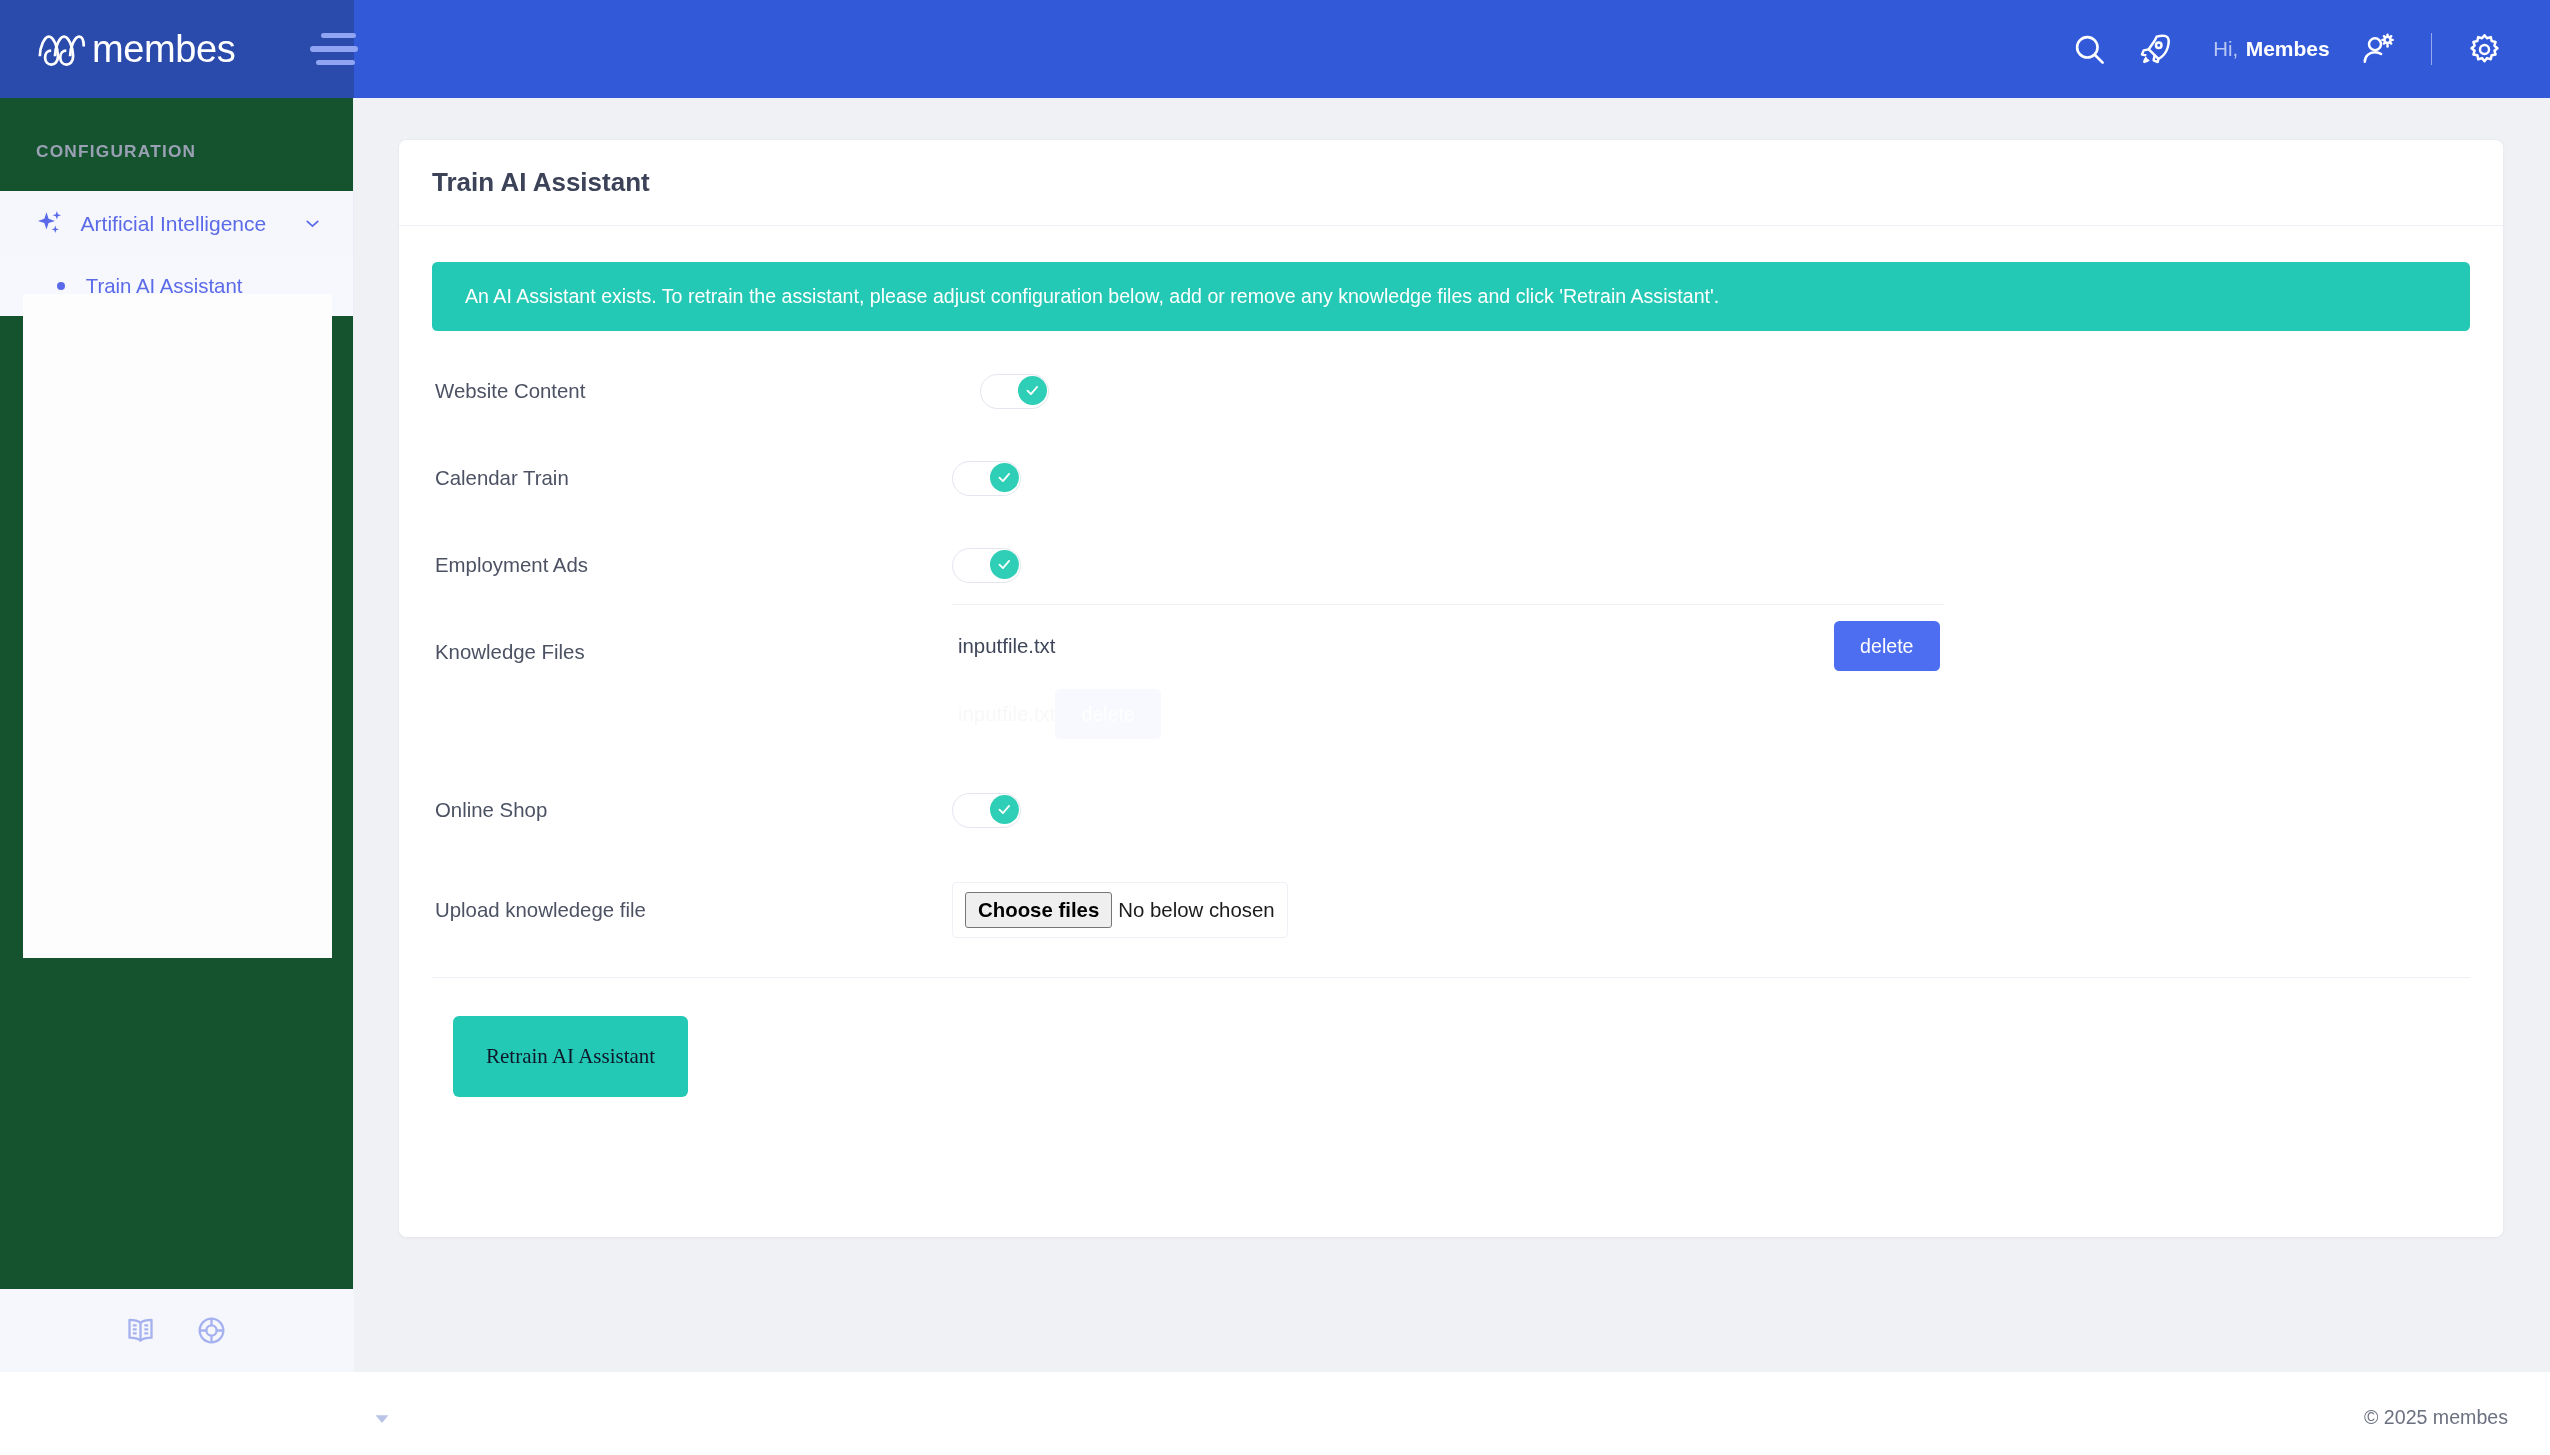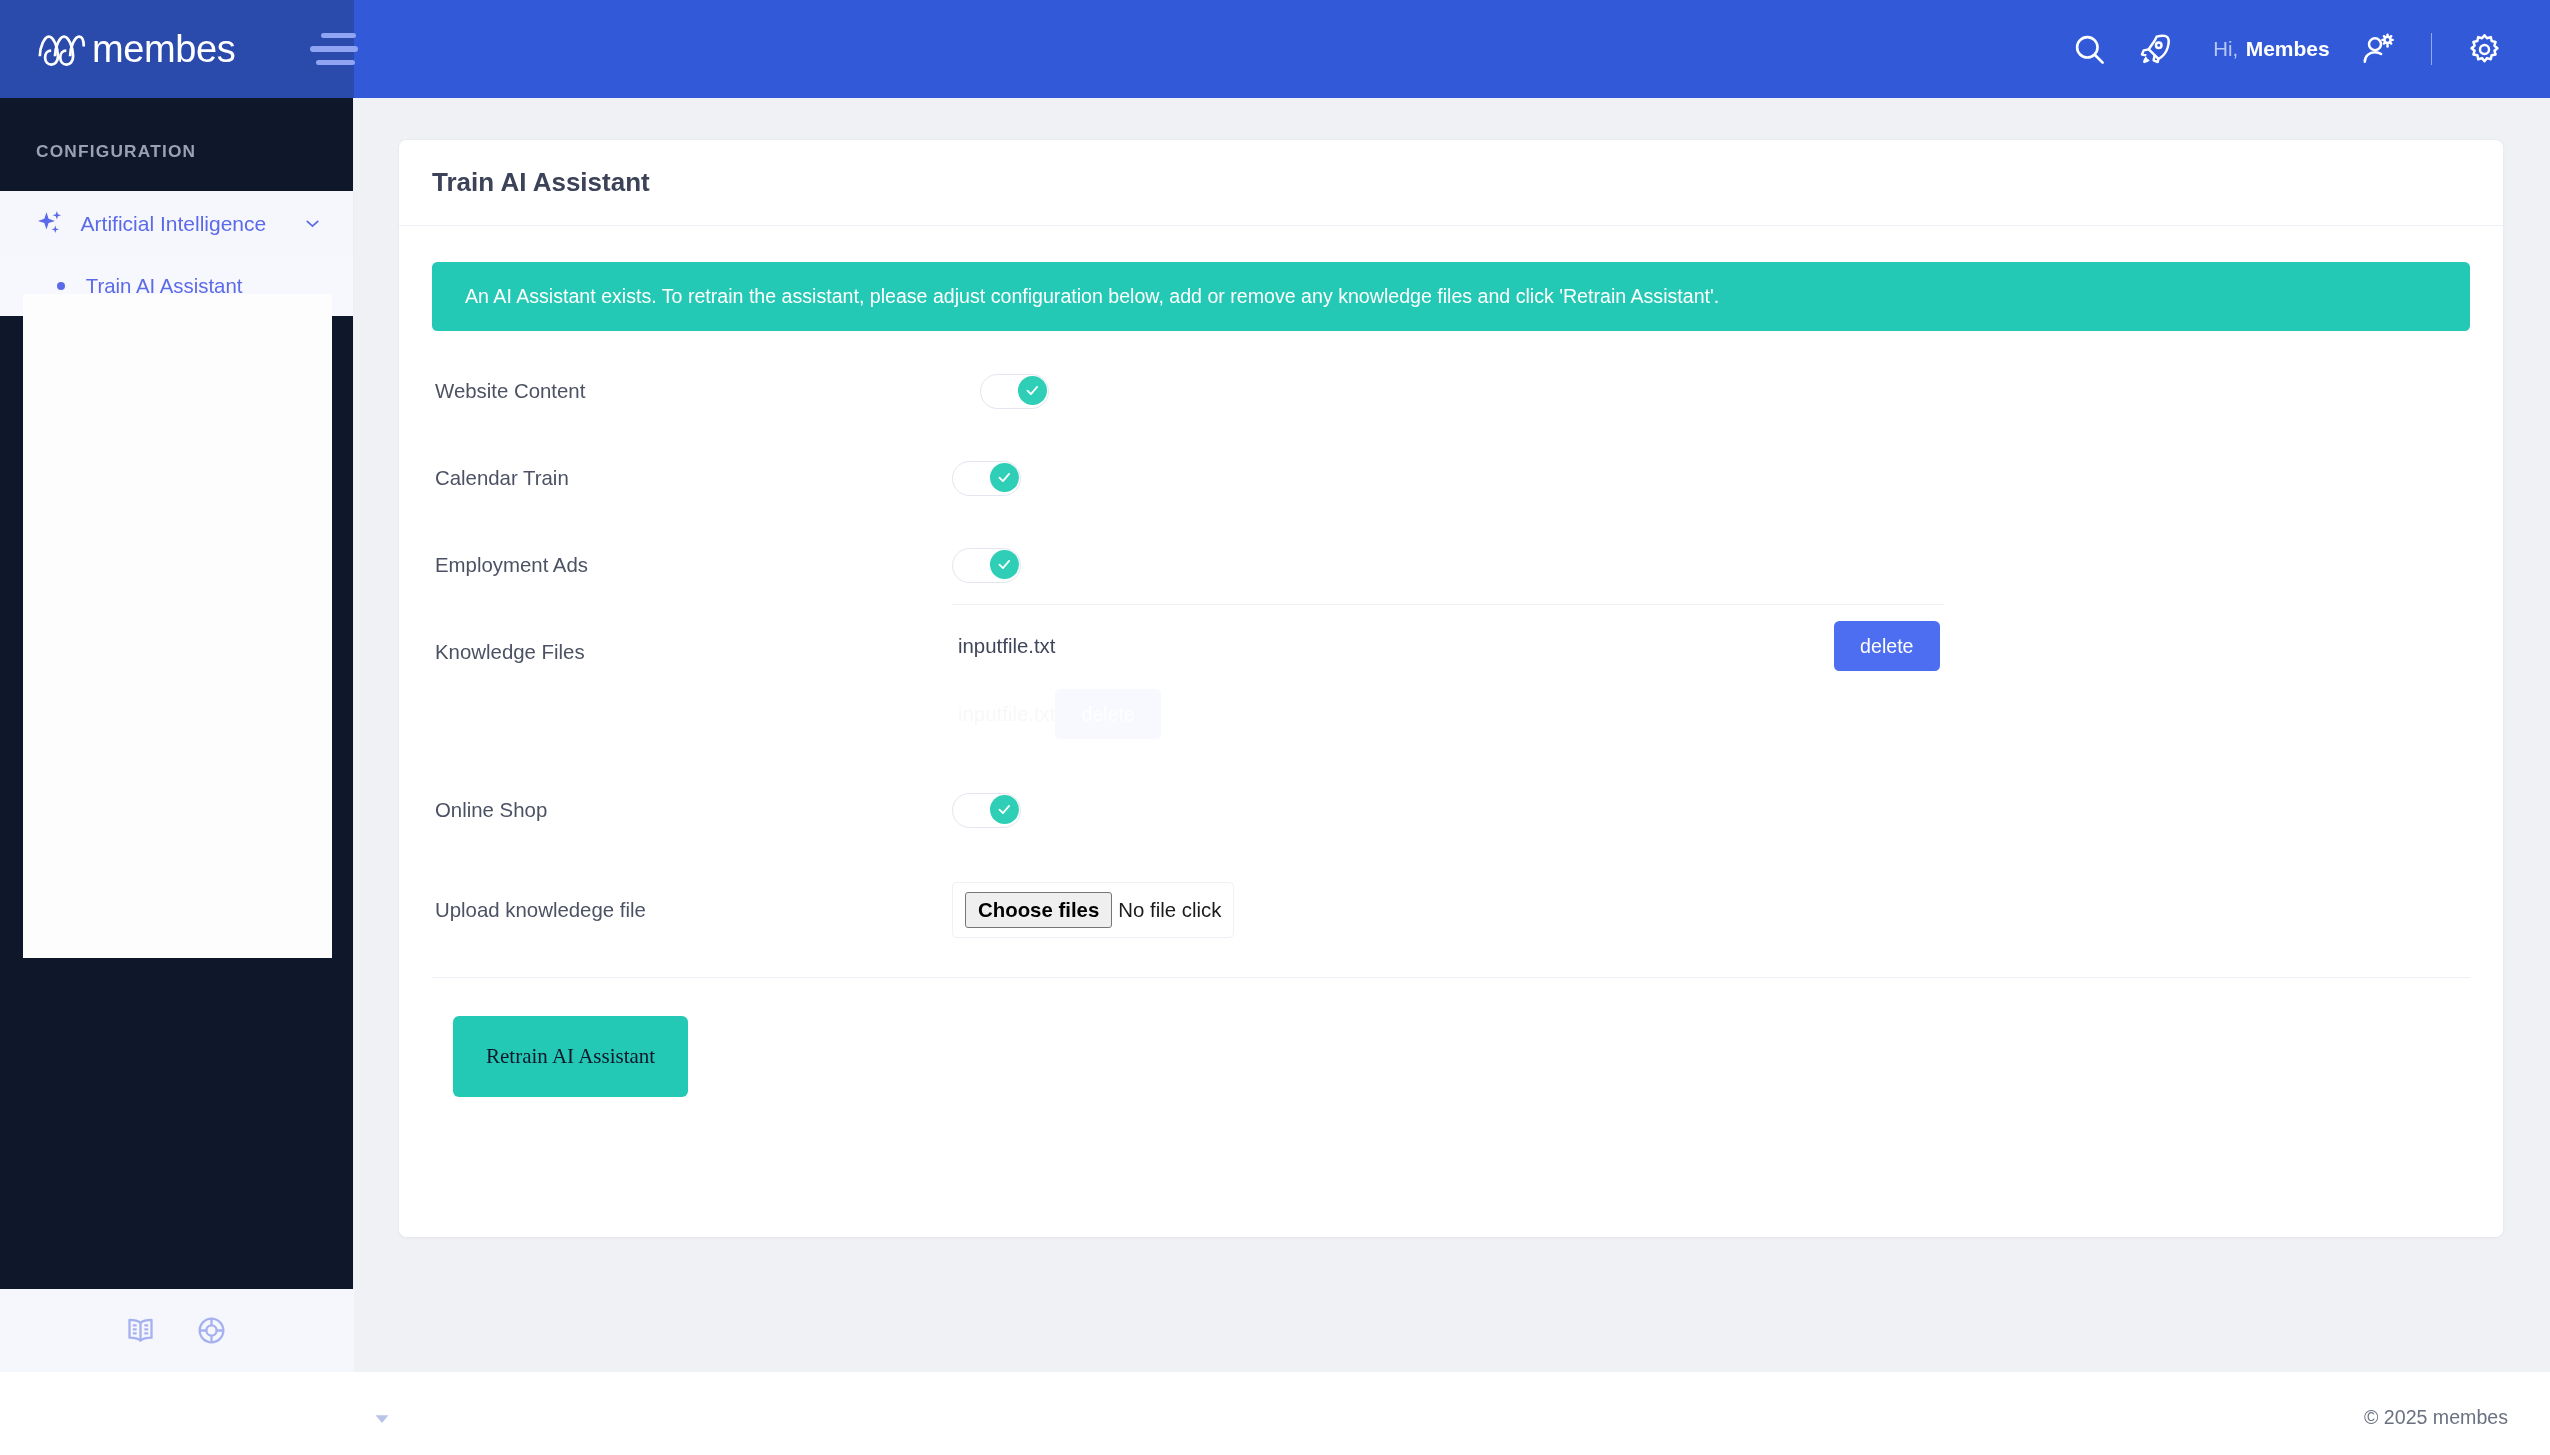--- a/index.html
+++ b/index.html
@@ -79,21 +79,21 @@
   #hdr-divider {
     width: 1.5px; height: 32px; background: #93a8ee; margin: 0 19.6px;
   }
 
   
   #sidebar {
     position: absolute;
     top: 98px; left: 0;
     width: 354px;
     height: 1274px;
-    background: #0f172a;
+    background: #14532d;
     border-right: 0.8px solid #eceef6;
     z-index: 20;
   }
   #config-label {
     color: #9aa1b4;
     font-size: 17.3px;
     letter-spacing: 1.2px;
     font-weight: 600;
     padding: 43px 0 0 36px;
   }
@@ -501,21 +501,21 @@
                 <path d="M5 12.5 10 17.5 19 7"></path>
               </svg>
           </span>
         </div>
       </div>
 
       <div class="form-row" id="upload-row">
         <div class="lbl">Upload knowledege file</div>
         <div class="file-field">
           <span class="choose-btn">Choose files</span>
-          <span class="file-status">No file click</span>
+          <span class="file-status">No below chosen</span>
         </div>
       </div>
 
       <div id="hr-bottom"></div>
 
       <div id="retrain-wrap">
         <button id="retrain-btn">Retrain AI Assistant</button>
       </div>
 
     </div>

